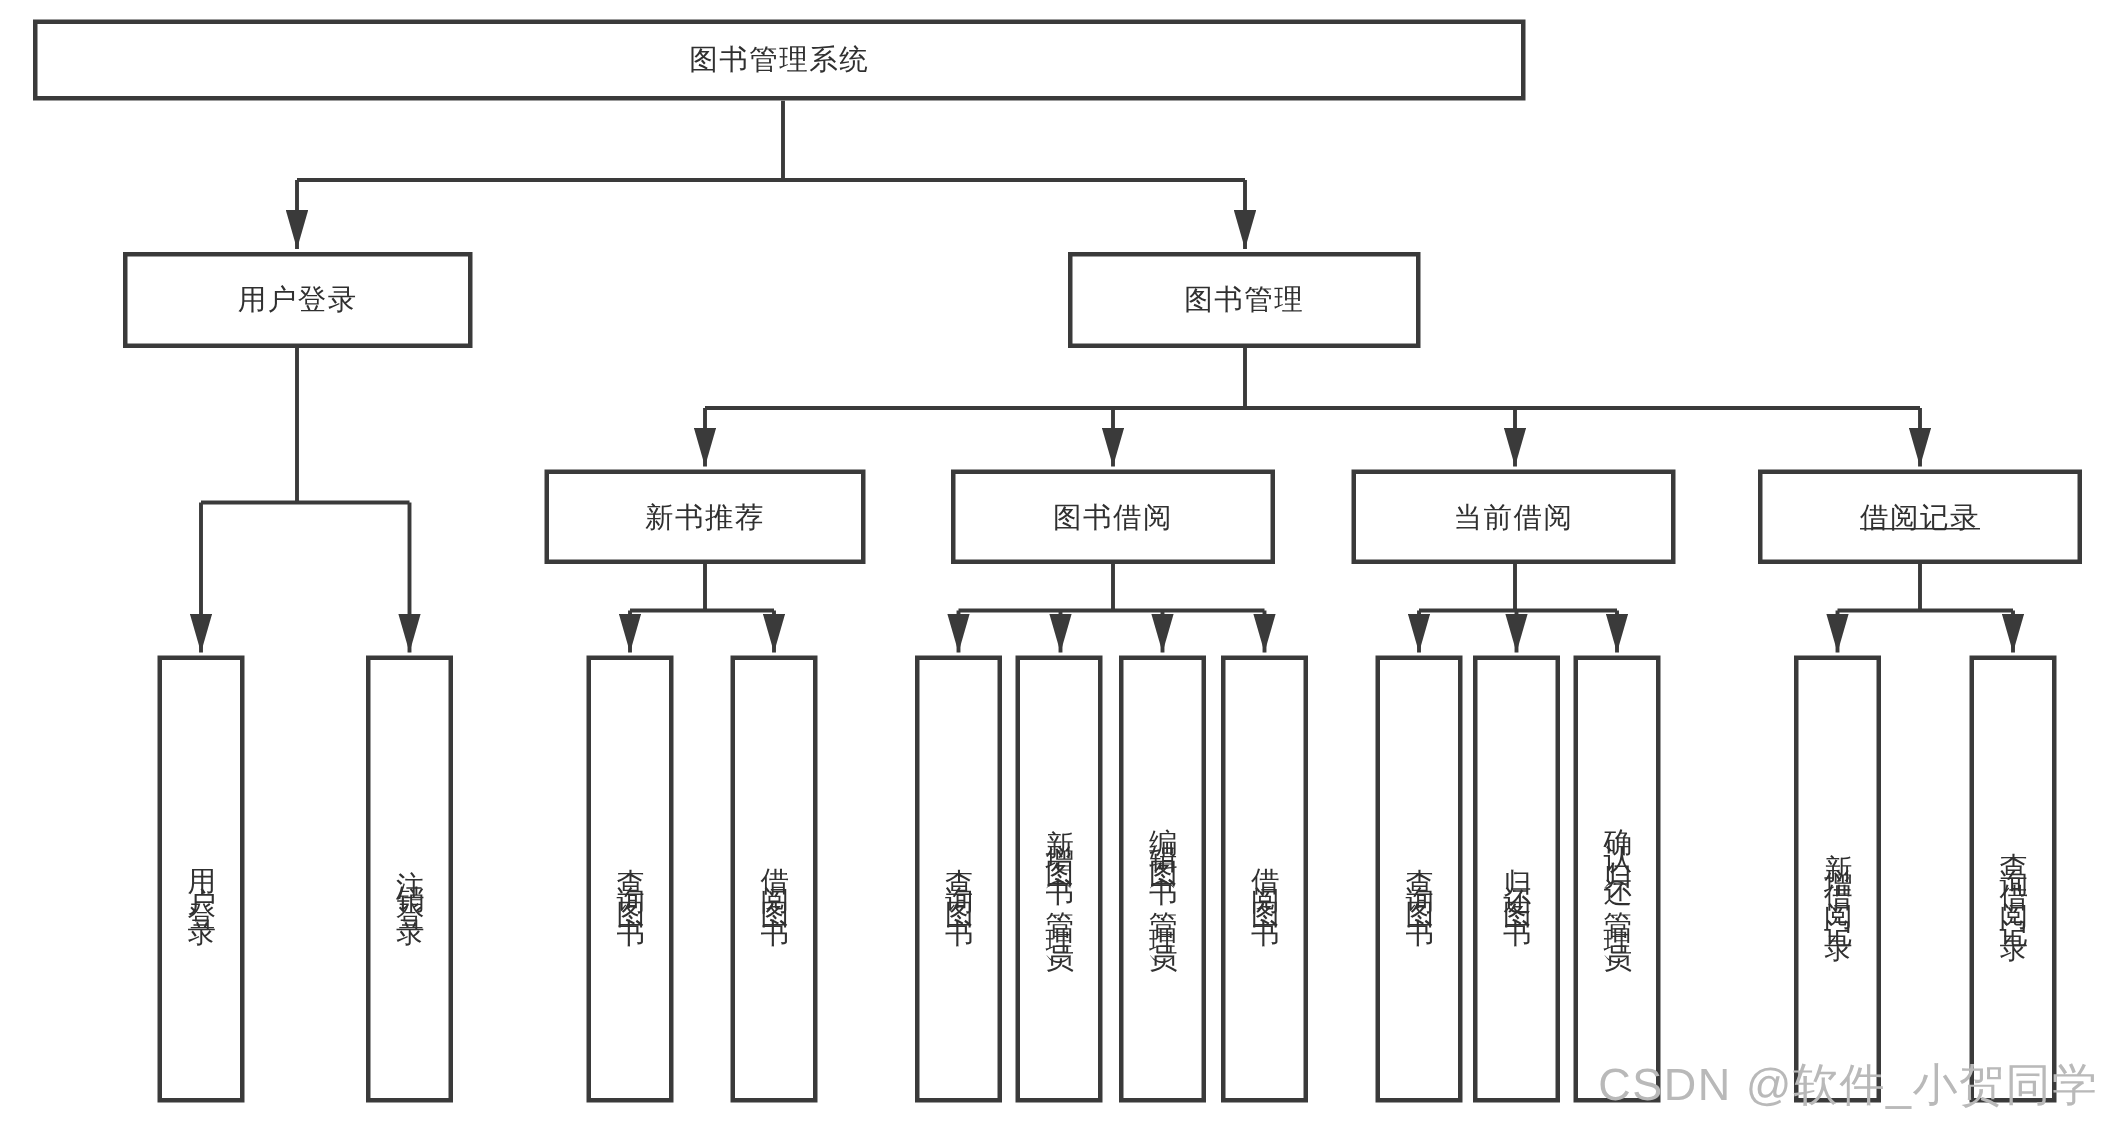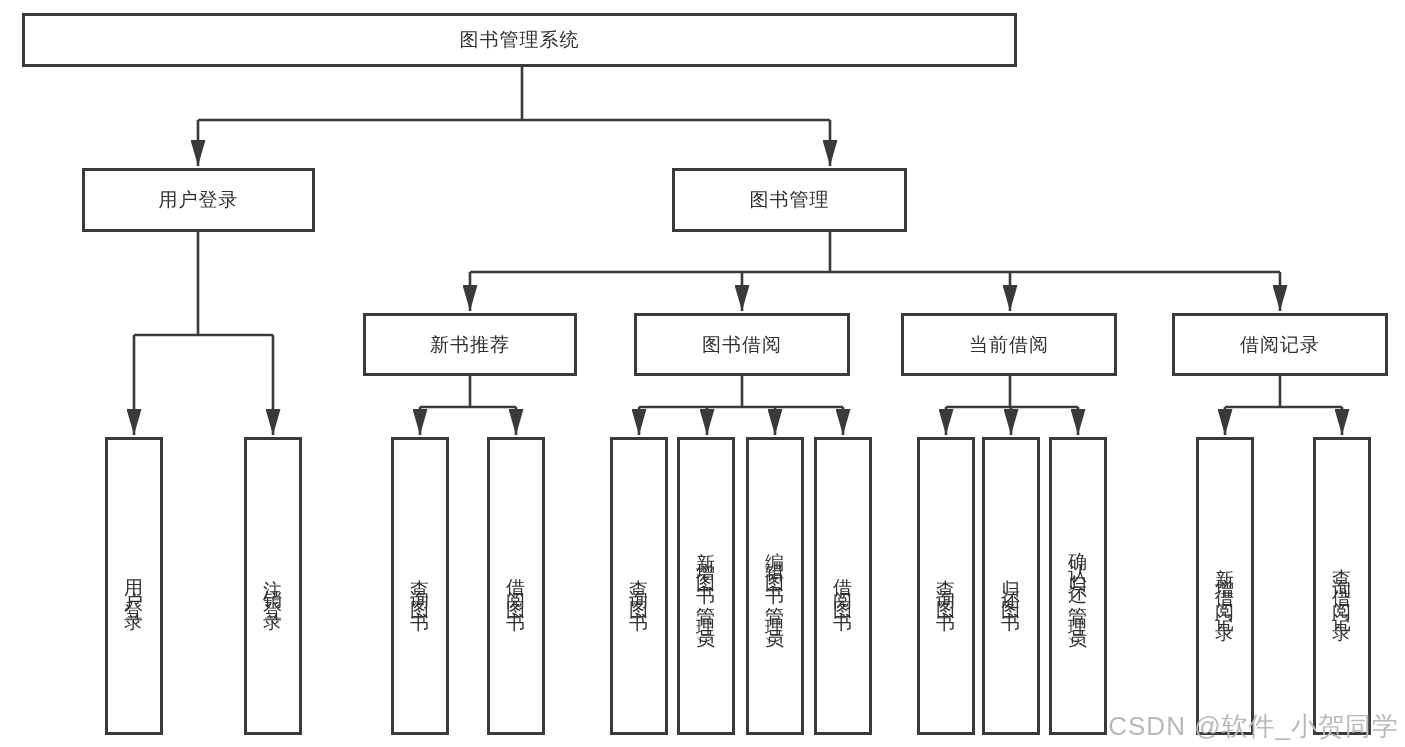--- a/index.html
+++ b/index.html
@@ -40,21 +40,21 @@
     text-orientation: mixed;
     font-size: 19px;
     line-height: 1;
     letter-spacing: 11px;
     white-space: nowrap;
   }
   .watermark {
     position: absolute;
     right: 6px;
     bottom: 3px;
-    font-size: 26px;
+    font-size: 30px;
     letter-spacing: 1px;
     color: var(--watermark, #b9b9b9);
     z-index: 3;
     white-space: nowrap;
   }
 </style>
 </head>
 <body>
 
 <div class="canvas">
@@ -110,26 +110,26 @@
     <g>
       <path d="M1280,376 V407 M1225,407 H1342"></path>
       <line x1="1225" y1="407" x2="1225" y2="435" marker-end="url(#arrow)"></line>
       <line x1="1342" y1="407" x2="1342" y2="435" marker-end="url(#arrow)"></line>
     </g>
   </svg>
 
   <div class="node h" style="left:22px; top:13px; width:995px; height:54px;">图书管理系统</div>
 
   <div class="node h" style="left:82px; top:168px; width:233px; height:64px;">用户登录</div>
-  <div class="node h" style="left:672px; top:168px; width:235px; height:64px;">图书管理</div>
+  <div class="node h" style="left:712px; top:168px; width:235px; height:64px;">图书管理</div>
 
   <div class="node h" style="left:363px; top:313px; width:214px; height:63px;font-family:Liberation Mono, monospace;">新书推荐</div>
   <div class="node h" style="left:901px; top:313px; width:216px; height:63px;">当前借阅</div>
   <div class="node h" style="left:634px; top:313px; width:216px; height:63px;">图书借阅</div>
-  <div class="node h" style="left:1172px; top:313px; width:216px; height:63px;">借阅记录</div>
+  <div class="node h" style="left:1172px; top:313px; width:216px; height:63px;text-decoration:underline;">借阅记录</div>
 
   <div class="node v" style="left:105px;">
     <span class="vtext">用户登录</span>
   </div>
   <div class="node v" style="left:244px;">
     <span class="vtext">注销登录</span>
   </div>
 
   <div class="node v" style="left:391px;">
     <span class="vtext">查询图书</span>

